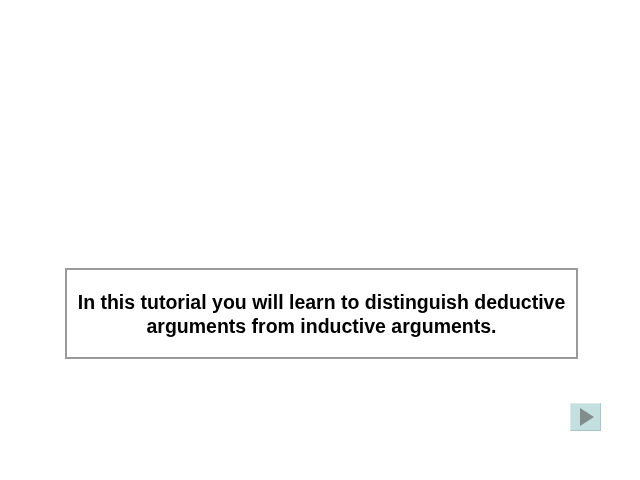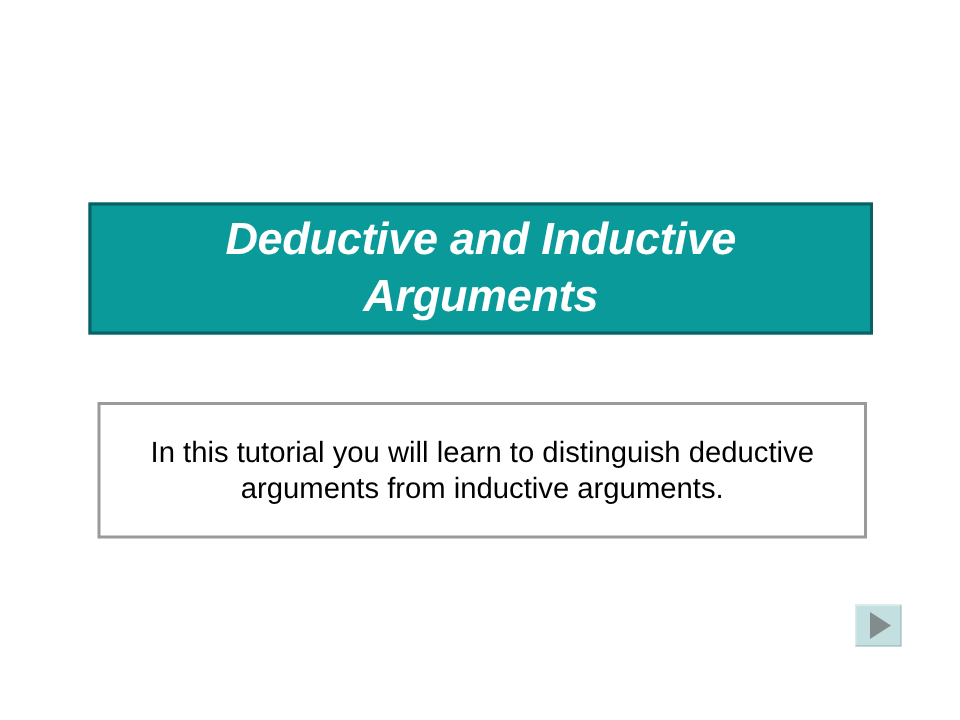--- a/index.html
+++ b/index.html
@@ -62,21 +62,21 @@
     background: #ffffff;
     border: 2px solid #9a9a9a;
     box-sizing: border-box;
     display: flex;
     align-items: center;
     justify-content: center;
   }
   .body-text {
     color: #000000;
     font-family: "Liberation Sans", sans-serif;
-    font-weight: normal;
+    font-weight: bold;
     font-size: 19.5px;
     line-height: 24px;
     text-align: center;
     width: 100%;
     padding: 0 4px;
     box-sizing: border-box;
   }
 
   
   .next-button {
@@ -103,23 +103,20 @@
     border-bottom: 9px solid transparent;
     border-left: 14px solid #828c8c;
     margin-left: 3px;
   }
 </style>
 </head>
 <body>
 
 <div class="slide">
 
-  <div class="title-box">
-    <div class="title-text">Deductive and Inductive Arguments</div>
-  </div>
 
   <div class="body-box">
     <div class="body-text">In this tutorial you will learn to distinguish deductive arguments from inductive arguments.</div>
   </div>
 
   <div class="next-button">
     <span class="play-triangle"></span>
   </div>
 
 </div>

